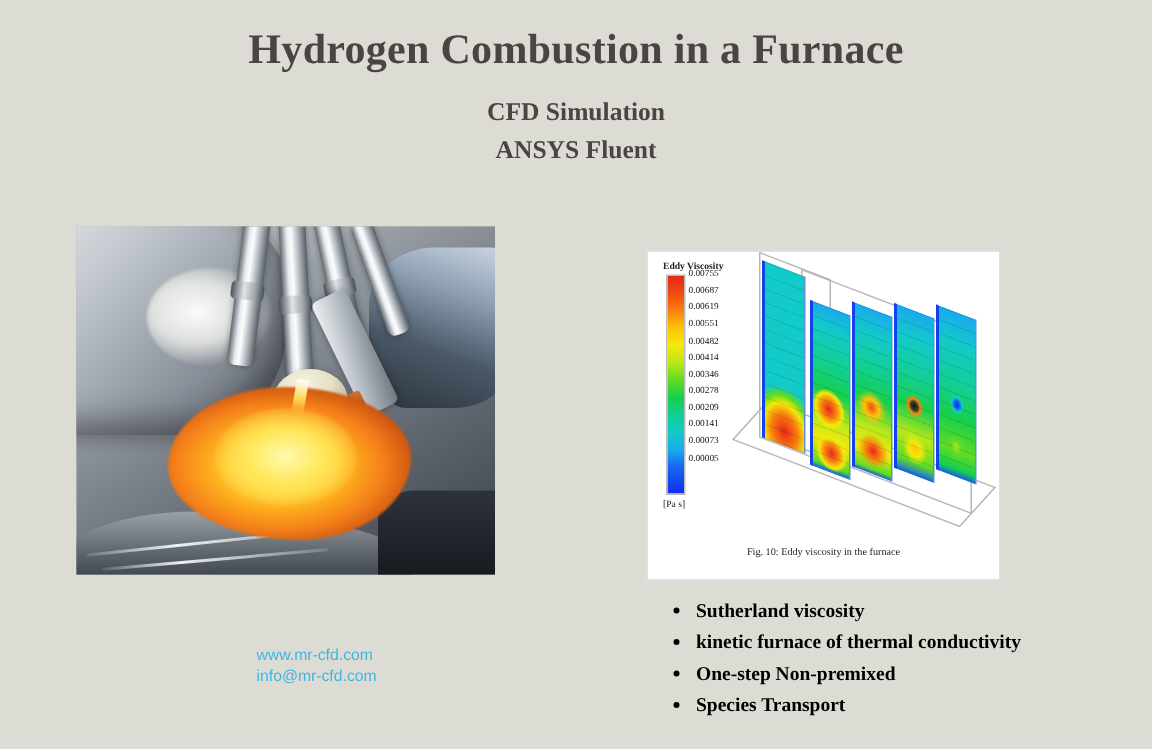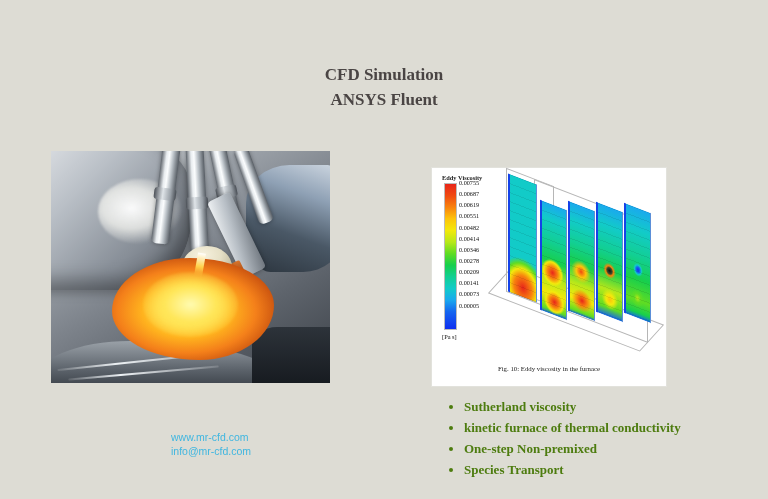--- a/index.html
+++ b/index.html
@@ -207,21 +207,21 @@
     position:absolute;inset:0;
     background:
       repeating-linear-gradient(180deg, rgba(0,0,0,.16) 0 1px, rgba(0,0,0,0) 1px 9px);
     opacity:.5;
   }
 
   
   .bullets{
     position:absolute;left:450px;top:400px;width:300px;
     font-family:"Liberation Serif", serif;
-    font-weight:bold;font-size:13px;color:#4d7c0f;
+    font-weight:bold;font-size:13px;color:#000000;
   }
   .bullets ul{margin:0;padding:0 0 0 14px;}
   .bullets li{margin:0 0 6.5px 0;line-height:1.12;}
 
   
   .logo{position:absolute;left:163px;top:419px;width:130px;height:56px;}
   .logo-word{
     position:absolute;left:0;top:0;
     font-family:"Liberation Sans", sans-serif;
     font-weight:bold;font-size:26px;letter-spacing:1px;
@@ -236,20 +236,21 @@
     position:absolute;left:8px;top:12px;
     font-family:"Liberation Sans", sans-serif;
     font-size:10.5px;color:#3fb6e0;line-height:1.32;
   }
 </style>
 </head>
 <body>
 
 <div class="slide">
 
+  <div class="title">Hydrogen Combustion in a Furnace</div>
   <div class="subtitle sub1">CFD Simulation</div>
   <div class="subtitle sub2">ANSYS Fluent</div>
 
   <div class="photo">
     <div class="ph-layer eng-bg"></div>
     <div class="eng-head"></div>
     <div class="eng-smoke"></div>
     <div class="hose"></div>
     <div class="rod r1"></div>
     <div class="rod r2"></div>

